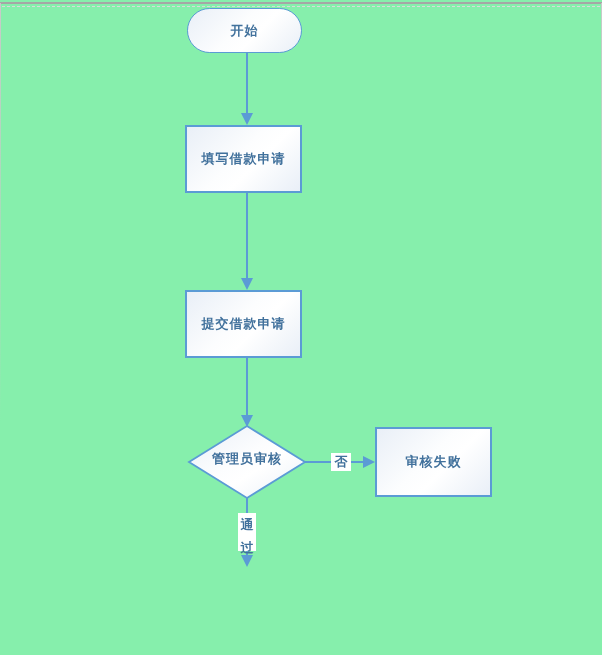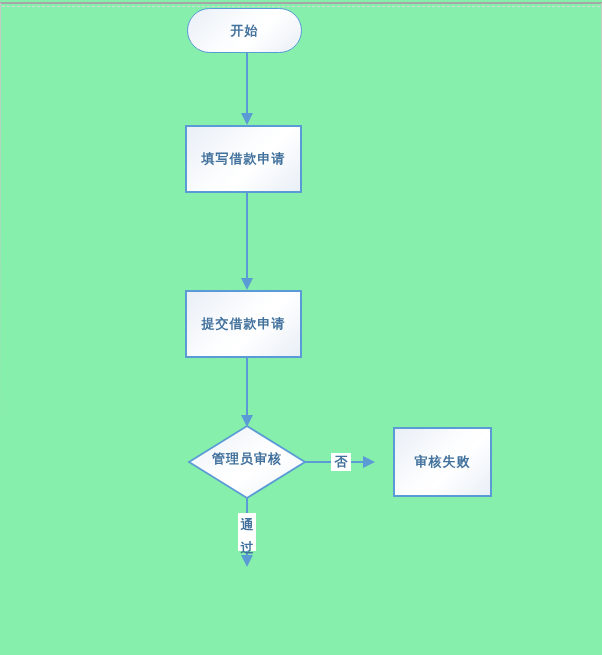--- a/index.html
+++ b/index.html
@@ -59,21 +59,21 @@
   }
   .node.terminator {
     left: 187px; top: 8px;
     width: 115px; height: 45px;
     border: 1.5px solid #5B9BD5;
     border-radius: 23px;
   }
   .node.process { border: 2px solid #5B9BD5; }
   .node.process.fill   { left: 185px; top: 125px; width: 117px; height: 68px; }
   .node.process.submit { left: 185px; top: 290px; width: 117px; height: 68px; }
-  .node.process.failed { left: 393px; top: 427px; width: 99px; height: 70px; text-align: right; }
+  .node.process.failed { left: 375px; top: 427px; width: 117px; height: 70px; text-align: right; }
   .node.process.list   { left: 188px; top: 567px; width: 117px; height: 70px; }
 
   
   .decision-label {
     position: absolute;
     left: 190px; top: 450px;
     width: 114px; height: 24px;
     display: flex;
     justify-content: center;
     color: #41719C;

